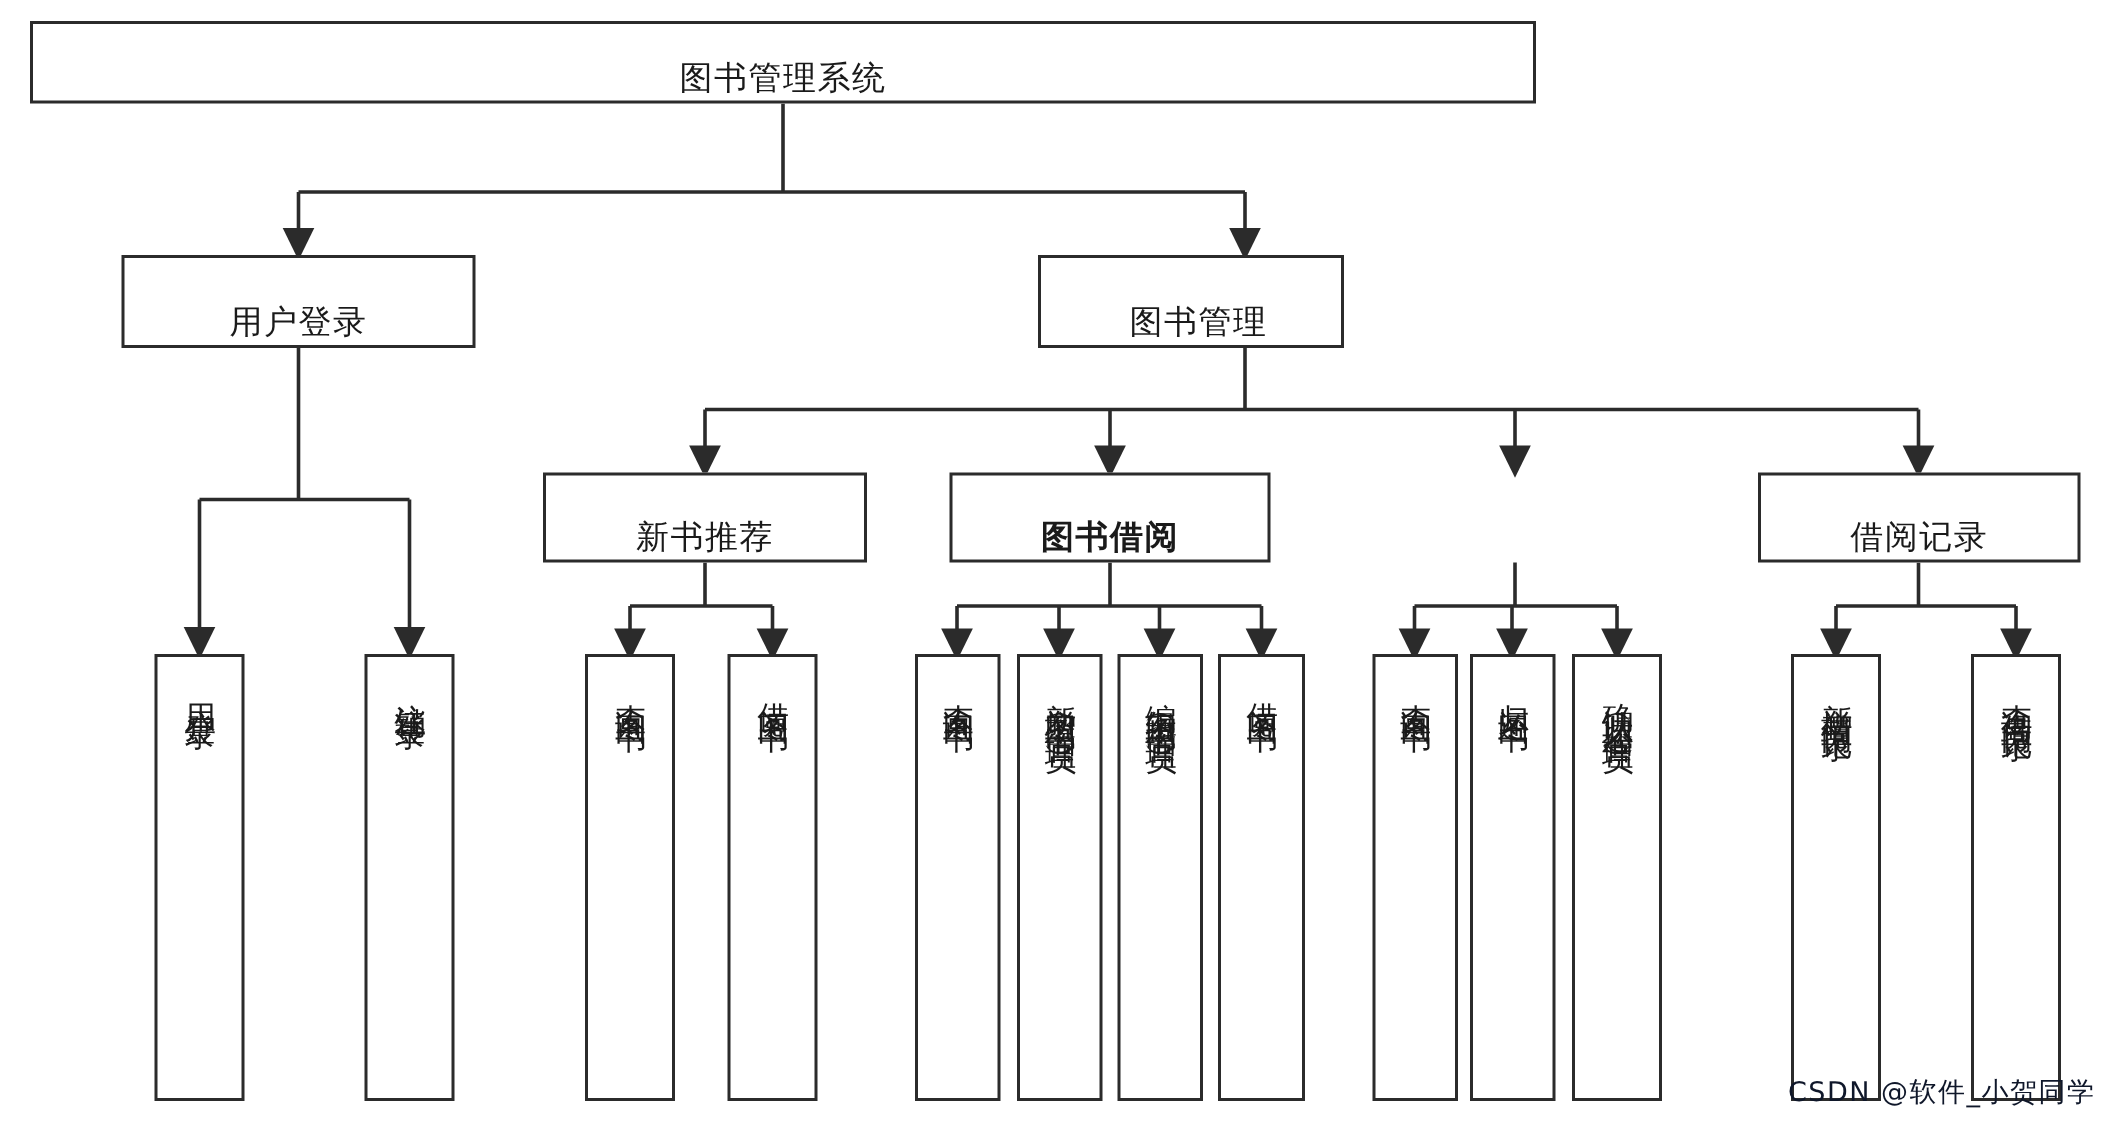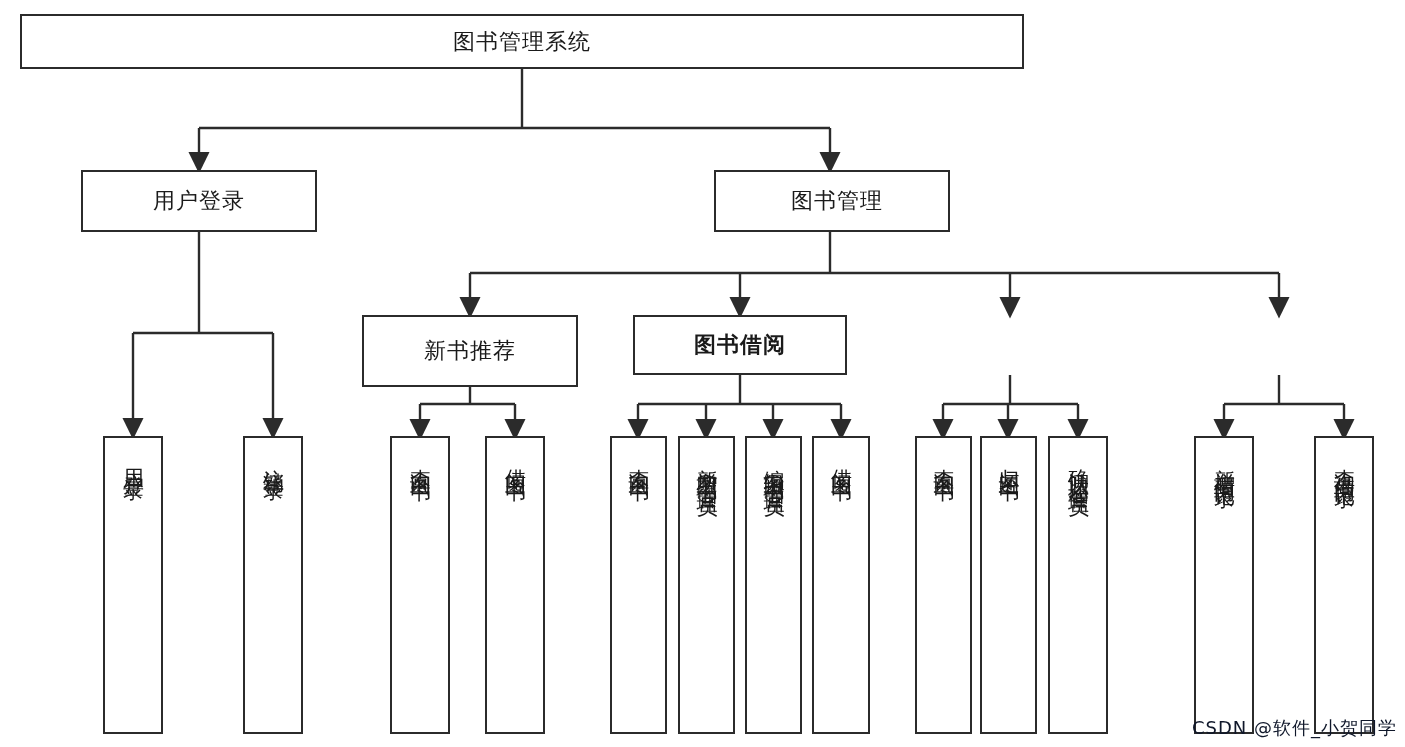--- a/index.html
+++ b/index.html
@@ -2,21 +2,21 @@
 <html><head>
 <meta charset="utf-8">
 <style>
   html,body{margin:0;padding:0;background:#ffffff;}
   body{width:1405px;height:747px;overflow:hidden;
        font-family:"DejaVu Sans","Liberation Sans",sans-serif;}
   #stage{position:relative;width:1405px;height:747px;background:#fff;}
   svg#wires{position:absolute;left:0;top:0;width:1405px;height:747px;}
 
   .node{position:absolute;box-sizing:border-box;background:#ffffff;
-        border:2px solid #2b2b2b;display:flex;align-items:center;
+        border:2px solid #2b2b2b;display:flex;align-items:flex-end;
         justify-content:center;color:#1a1a1a;}
   .node.h{font-size:22px;letter-spacing:1px;}
   .node.v{align-items:flex-start;justify-content:center;padding-top:14px;}
   .vtext{writing-mode:vertical-rl;text-orientation:upright;
          font-size:21px;letter-spacing:4px;line-height:1;white-space:nowrap;}
   .watermark{position:absolute;color:#0f172a;font-size:18px;
              letter-spacing:1px;white-space:nowrap;}
 </style>
 </head>
 <body>
@@ -74,29 +74,32 @@
     </g>
   </svg>
 
   <div class="node h" style="left:20px;top:14px;width:1004px;height:55px;">
     <span>图书管理系统</span>
   </div>
 
   <div class="node h" style="left:81px;top:170px;width:236px;height:62px;">
     <span>用户登录</span>
   </div>
-  <div class="node h" style="left:714px;top:170px;width:236px;height:62px;padding-left:10px;">
+  <div class="node h" style="left:692px;top:170px;width:204px;height:62px;padding-left:10px;">
     <span>图书管理</span>
   </div>
 
-  <div class="node h" style="left:362px;top:315px;width:216px;height:72px;">
+  <div class="node h" style="left:362px;top:315px;width:216px;height:60px;">
     <span>新书推荐</span>
   </div>
   <div class="node h" style="left:633px;top:315px;width:214px;height:60px;font-weight:bold;">
     <span>图书借阅</span>
+  </div>
+  <div class="node h" style="left:1172px;top:315px;width:215px;height:60px;">
+    <span>借阅记录</span>
   </div>
 
   <div class="node v" style="left:103px;top:436px;width:60px;height:298px;">
     <span class="vtext">用户登录</span>
   </div>
   <div class="node v" style="left:243px;top:436px;width:60px;height:298px;">
     <span class="vtext">注销登录</span>
   </div>
 
   <div class="node v" style="left:390px;top:436px;width:60px;height:298px;">

